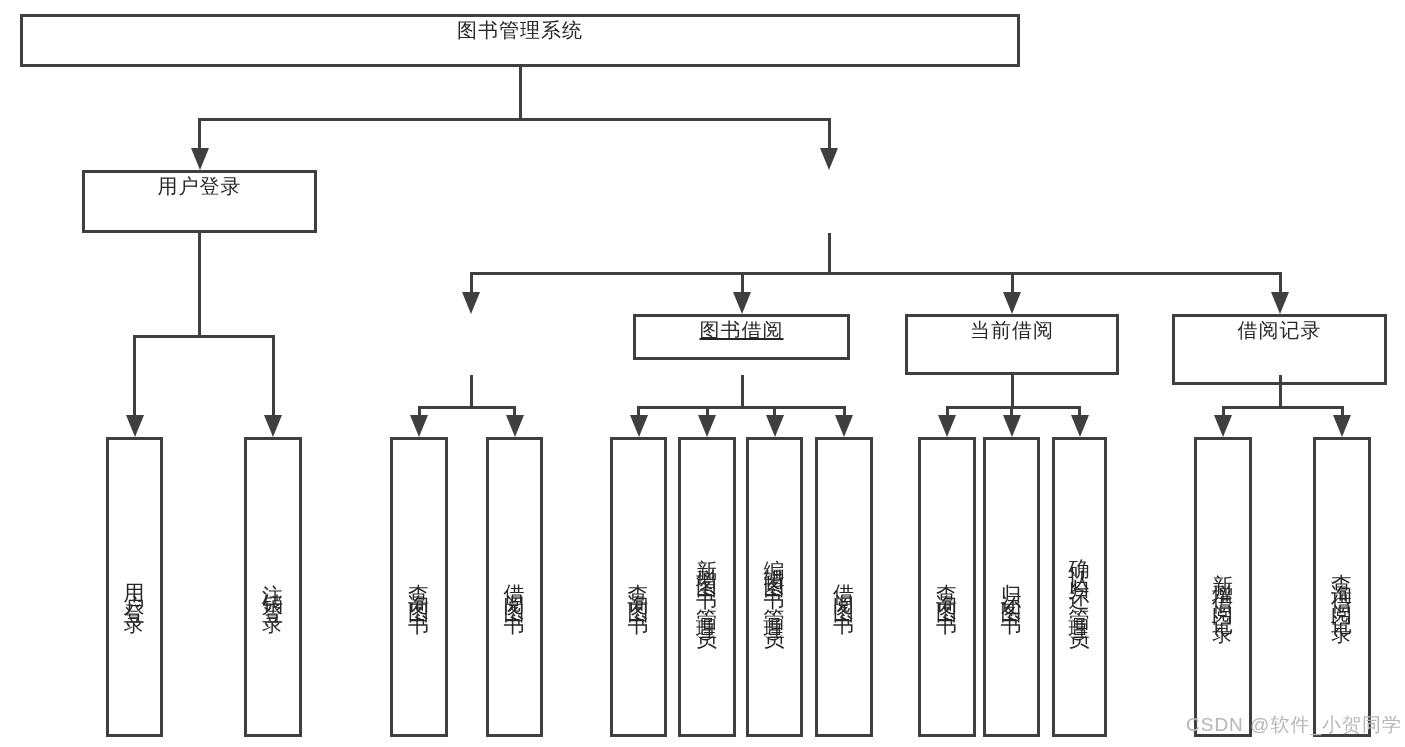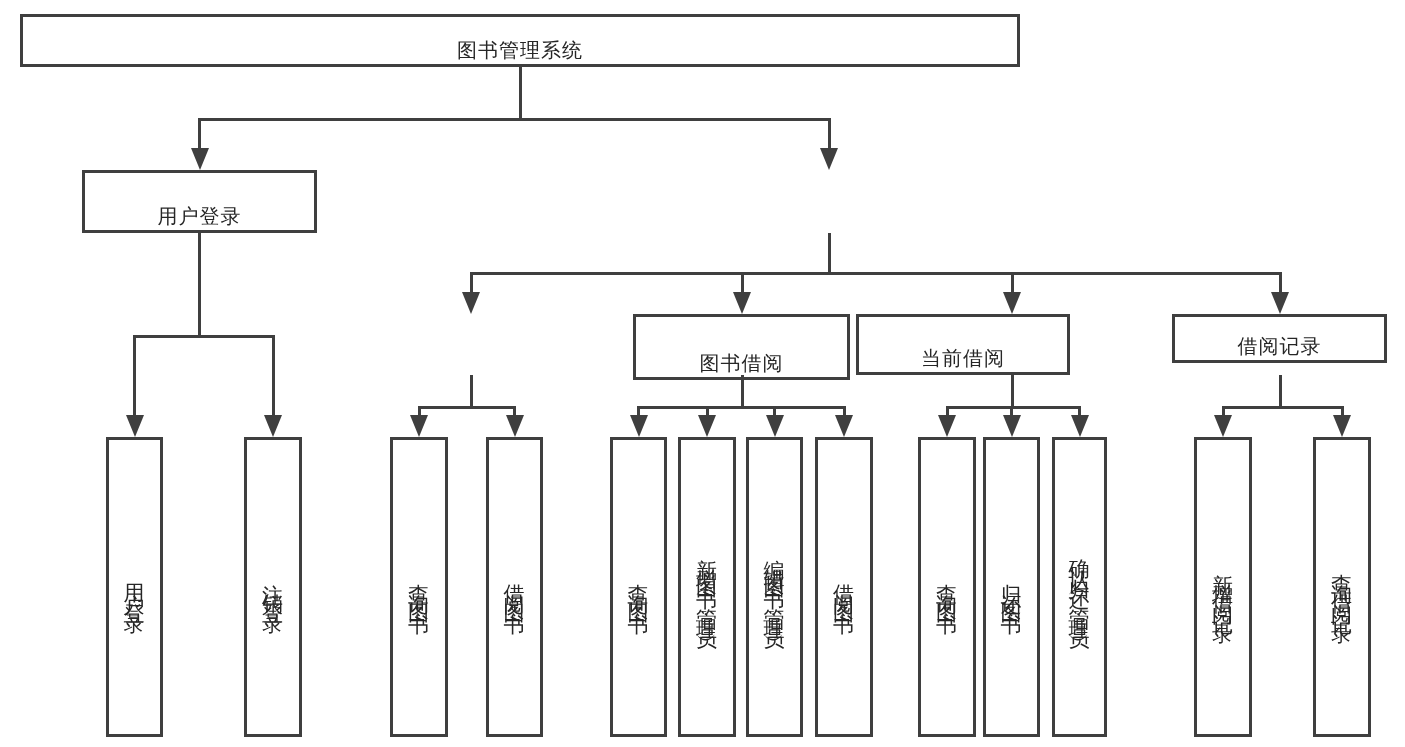--- a/index.html
+++ b/index.html
@@ -15,21 +15,21 @@
     width:1405px;height:747px;
     background:#ffffff;
     overflow:hidden;
   }
   .box{
     position:absolute;
     box-sizing:border-box;
     border:3px solid var(--border);
     background:#ffffff;
     display:flex;
-    align-items:flex-end;
+    align-items:flex-start;
     justify-content:center;
     color:var(--text);
     font-size:20px;
     letter-spacing:1px;
   }
   .leaf{
     position:absolute;
     box-sizing:border-box;
     border:3px solid var(--border);
     background:#ffffff;
@@ -67,44 +67,45 @@
 <div id="canvas">
 
   <div class="box" style="left:20px;top:14px;width:1000px;height:53px;">
     <span>图书管理系统</span>
   </div>
 
   <div class="box" style="left:82px;top:170px;width:235px;height:63px;">
     <span>用户登录</span>
   </div>
 
-  <div class="box" style="left:633px;top:314px;width:217px;height:66px;">
+  <div class="box" style="left:633px;top:314px;width:217px;height:46px;text-decoration:underline;">
     <span>图书借阅</span>
   </div>
-  <div class="box" style="left:856px;top:314px;width:214px;height:61px;">
+  <div class="box" style="left:905px;top:314px;width:214px;height:61px;">
     <span>当前借阅</span>
   </div>
-  <div class="box" style="left:1172px;top:314px;width:215px;height:49px;">
+  <div class="box" style="left:1172px;top:314px;width:215px;height:71px;">
     <span>借阅记录</span>
   </div>
 
   <div class="leaf" style="left:106px;width:57px;">用户登录</div>
   <div class="leaf" style="left:244px;width:58px;">注销登录</div>
   <div class="leaf" style="left:390px;width:58px;">查询图书</div>
   <div class="leaf" style="left:486px;width:57px;">借阅图书</div>
   <div class="leaf" style="left:610px;width:57px;">查询图书</div>
   <div class="leaf" style="left:678px;width:58px;">新增图书（管理员）</div>
   <div class="leaf" style="left:746px;width:57px;">编辑图书（管理员）</div>
   <div class="leaf" style="left:815px;width:58px;">借阅图书</div>
   <div class="leaf" style="left:918px;width:58px;">查询图书</div>
   <div class="leaf" style="left:983px;width:57px;">归还图书</div>
   <div class="leaf" style="left:1052px;width:55px;">确认归还（管理员）</div>
   <div class="leaf" style="left:1194px;width:58px;">新增借阅记录</div>
   <div class="leaf" style="left:1313px;width:58px;">查询借阅记录</div>
 
+  <div class="watermark">CSDN @软件_小贺同学</div>
 
 <div class="vline" style="left: 518.5px; top: 67px; width: 3px; height: 53px;"></div>
     <div class="vline" style="left: 198px; top: 119px; width: 3px; height: 34px;"></div>
     <div class="vline" style="left: 827.5px; top: 119px; width: 3px; height: 34px;"></div>
     <div class="vline" style="left: 198px; top: 233px; width: 3px; height: 104px;"></div>
     <div class="vline" style="left: 133px; top: 335px; width: 3px; height: 84px;"></div>
     <div class="vline" style="left: 271.5px; top: 335px; width: 3px; height: 84px;"></div>
     <div class="vline" style="left: 827.5px; top: 233px; width: 3px; height: 41px;"></div>
     <div class="vline" style="left: 469.5px; top: 272px; width: 3px; height: 24px;"></div>
     <div class="vline" style="left: 740.5px; top: 272px; width: 3px; height: 24px;"></div>

